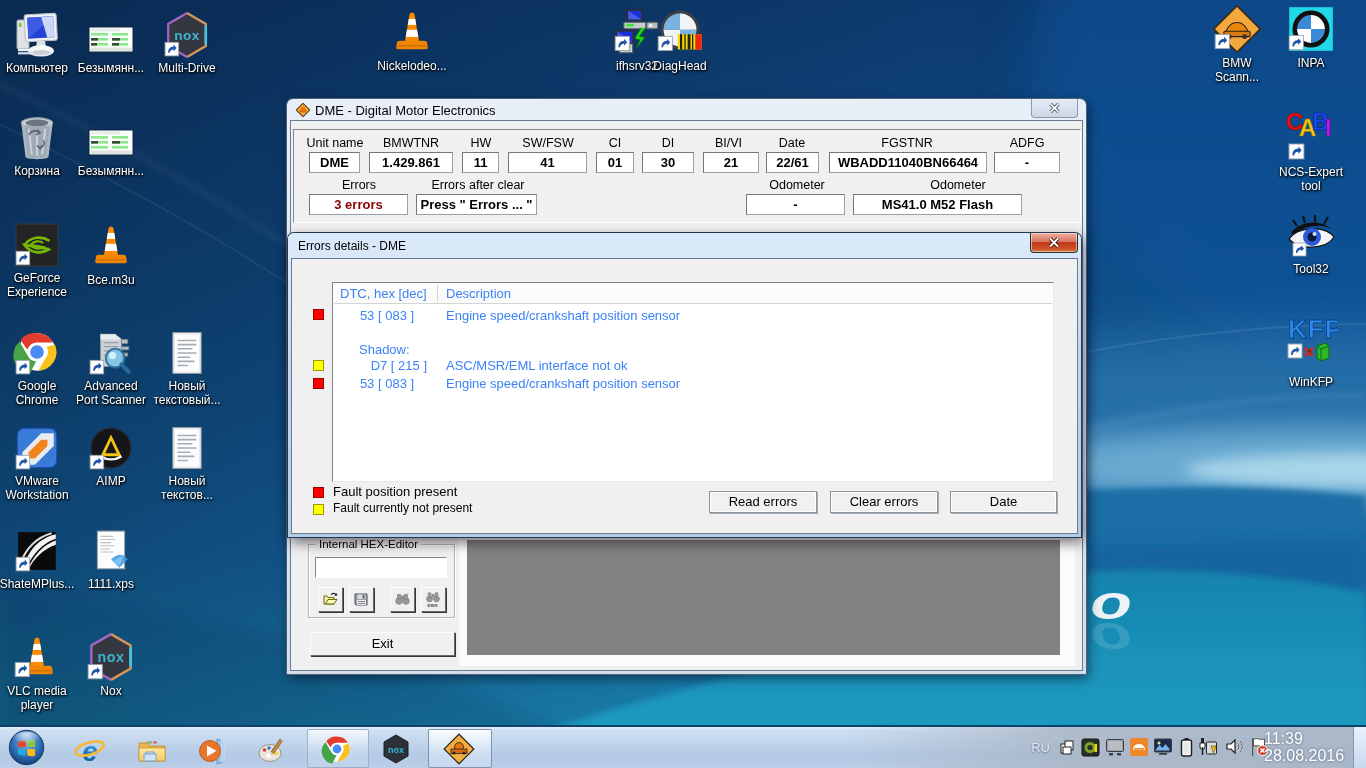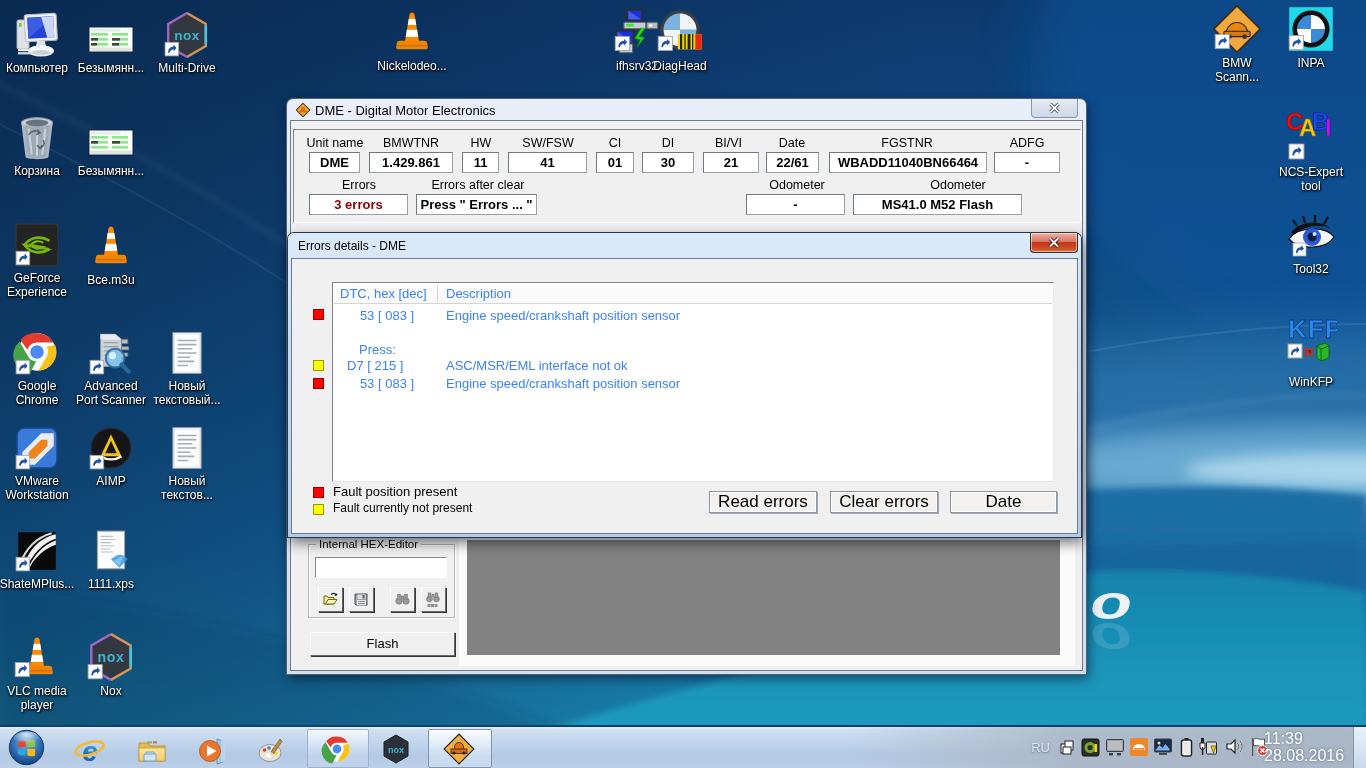--- a/index.html
+++ b/index.html
@@ -33,21 +33,21 @@
 background:linear-gradient(to bottom,#dcebfb 0%,#c2d8ef 40%,#b4cbe6 100%);
 box-shadow:0 0 0 1px #24384e,2px 5px 14px rgba(0,0,20,.6)}
 #dlg .client{position:absolute;left:4px;top:26px;right:4px;bottom:4px;background:#f0f0f0;box-shadow:0 0 0 1px #6c7c90}
 .ttl{position:absolute;left:10px;top:4px;font-size:13px;color:#000;white-space:nowrap}
 .fld{position:absolute;background:#fff;border:1px solid #9aa0a8;border-top-color:#707880;border-left-color:#707880;
 text-align:center;font-weight:bold;font-size:13px;color:#000;white-space:nowrap;overflow:hidden}
 .lab{position:absolute;font-size:12.5px;color:#000;text-align:center;white-space:nowrap}
 .btn3d{position:absolute;background:#f0f0f0;border:1px solid;border-color:#fdfdfd #6a6a6a #6a6a6a #fdfdfd;
 box-shadow:1px 1px 0 #35353a;text-align:center;font-size:13px;color:#000}
 .dbtn{position:absolute;background:#f2f1f0;border:1px solid #8b959f;box-shadow:inset 0 0 0 1px #fff,1px 1px 0 rgba(90,100,110,.5);
-text-align:center;font-size:17px;color:#000}
+text-align:center;font-size:13px;color:#000}
 </style></head>
 <body>
 <div id="desk">
 <svg id="wall" width="1366" height="768" viewBox="0 0 1366 768">
  <defs>
   <filter id="b25" x="-40%" y="-40%" width="180%" height="180%">
           <feGaussianBlur stdDeviation="25"></feGaussianBlur>
         </filter>
   <filter id="b14" x="-40%" y="-40%" width="180%" height="180%">
           <feGaussianBlur stdDeviation="14"></feGaussianBlur>
@@ -527,42 +527,42 @@
         <circle cx="7.5" cy="11" r="2.8"></circle>
         <circle cx="14.5" cy="11" r="2.8"></circle>
         <rect x="6.3" y="5" width="2.4" height="4.5"></rect>
         <rect x="13.3" y="5" width="2.4" height="4.5"></rect>
         <rect x="10" y="6.5" width="2" height="2.5"></rect>
         <rect x="6" y="16.5" width="2" height="2"></rect>
         <rect x="9.5" y="16.5" width="2" height="2"></rect>
         <rect x="13" y="16.5" width="2" height="2"></rect>
       </svg>
  </div>
- <div class="btn3d" style="left:23px;top:533px;width:143px;height:22px;line-height:22px">Flash</div>
+ <div class="btn3d" style="left:23px;top:533px;width:143px;height:22px;line-height:22px">Exit</div>
 </div>
 
 <div id="dlg">
  <div class="ttl" style="font-size:12px;top:6px">Errors details - DME</div>
  <div style="position:absolute;left:742px;top:0;width:46px;height:19px;border:1px solid #2a2e33;border-top:none;border-radius:0 0 4px 4px;background:linear-gradient(to bottom,#eeb0a0 0%,#d87663 45%,#c3371b 50%,#cd4f27 80%,#d8713d 100%);box-shadow:inset 0 0 0 1px rgba(255,240,230,.55)">
    <svg width="46" height="19" viewBox="0 0 46 19">
         <path d="M19 5.5 L23 9.5 L27 5.5 M19 13.5 L23 9.5 L27 13.5" stroke="#3a1008" stroke-width="3.6" fill="none"></path>
         <path d="M19 5.5 L23 9.5 L27 5.5 M19 13.5 L23 9.5 L27 13.5" stroke="#fff" stroke-width="1.8" fill="none"></path>
       </svg>
  </div>
  <div class="client"></div>
 
  <div style="position:absolute;left:44px;top:49px;width:720px;height:198px;background:#fff;border:1px solid;border-color:#7a828c #e8e8e8 #e8e8e8 #7a828c;font-size:13px;color:#3b82f6">
    <div style="position:absolute;left:1px;top:1px;width:718px;height:19px;background:#fbfbfb;border-bottom:1px solid #d5d5d5"></div>
    <div style="position:absolute;left:104px;top:2px;width:1px;height:17px;background:#d5d5d5"></div>
    <div style="position:absolute;left:7px;top:3px">DTC, hex [dec]</div>
    <div style="position:absolute;left:113px;top:3px">Description</div>
    <div style="position:absolute;left:14px;top:25px;width:80px;text-align:center">53 [ 083 ]</div>
    <div style="position:absolute;left:113px;top:25px">Engine speed/crankshaft position sensor</div>
-   <div style="position:absolute;left:26px;top:59px">Press:</div>
-   <div style="position:absolute;left:14px;top:75px;width:80px;text-align:left">D7 [ 215 ]</div>
+   <div style="position:absolute;left:26px;top:59px">Shadow:</div>
+   <div style="position:absolute;left:14px;top:75px;width:80px;text-align:right">D7 [ 215 ]</div>
    <div style="position:absolute;left:113px;top:75px">ASC/MSR/EML interface not ok</div>
    <div style="position:absolute;left:14px;top:93px;width:80px;text-align:center">53 [ 083 ]</div>
    <div style="position:absolute;left:113px;top:93px">Engine speed/crankshaft position sensor</div>
  </div>
  <div style="position:absolute;left:25px;top:76px;width:9px;height:9px;background:#f00;border:1px solid #900"></div>
  <div style="position:absolute;left:25px;top:127px;width:9px;height:9px;background:#ff0;border:1px solid #990"></div>
  <div style="position:absolute;left:25px;top:145px;width:9px;height:9px;background:#f00;border:1px solid #900"></div>
  <div style="position:absolute;left:25px;top:254px;width:9px;height:9px;background:#f00;border:1px solid #900"></div>
  <div style="position:absolute;left:25px;top:271px;width:9px;height:9px;background:#ff0;border:1px solid #990"></div>
  <div style="position:absolute;left:45px;top:251px;font-size:13px;color:#000">Fault position present</div>

